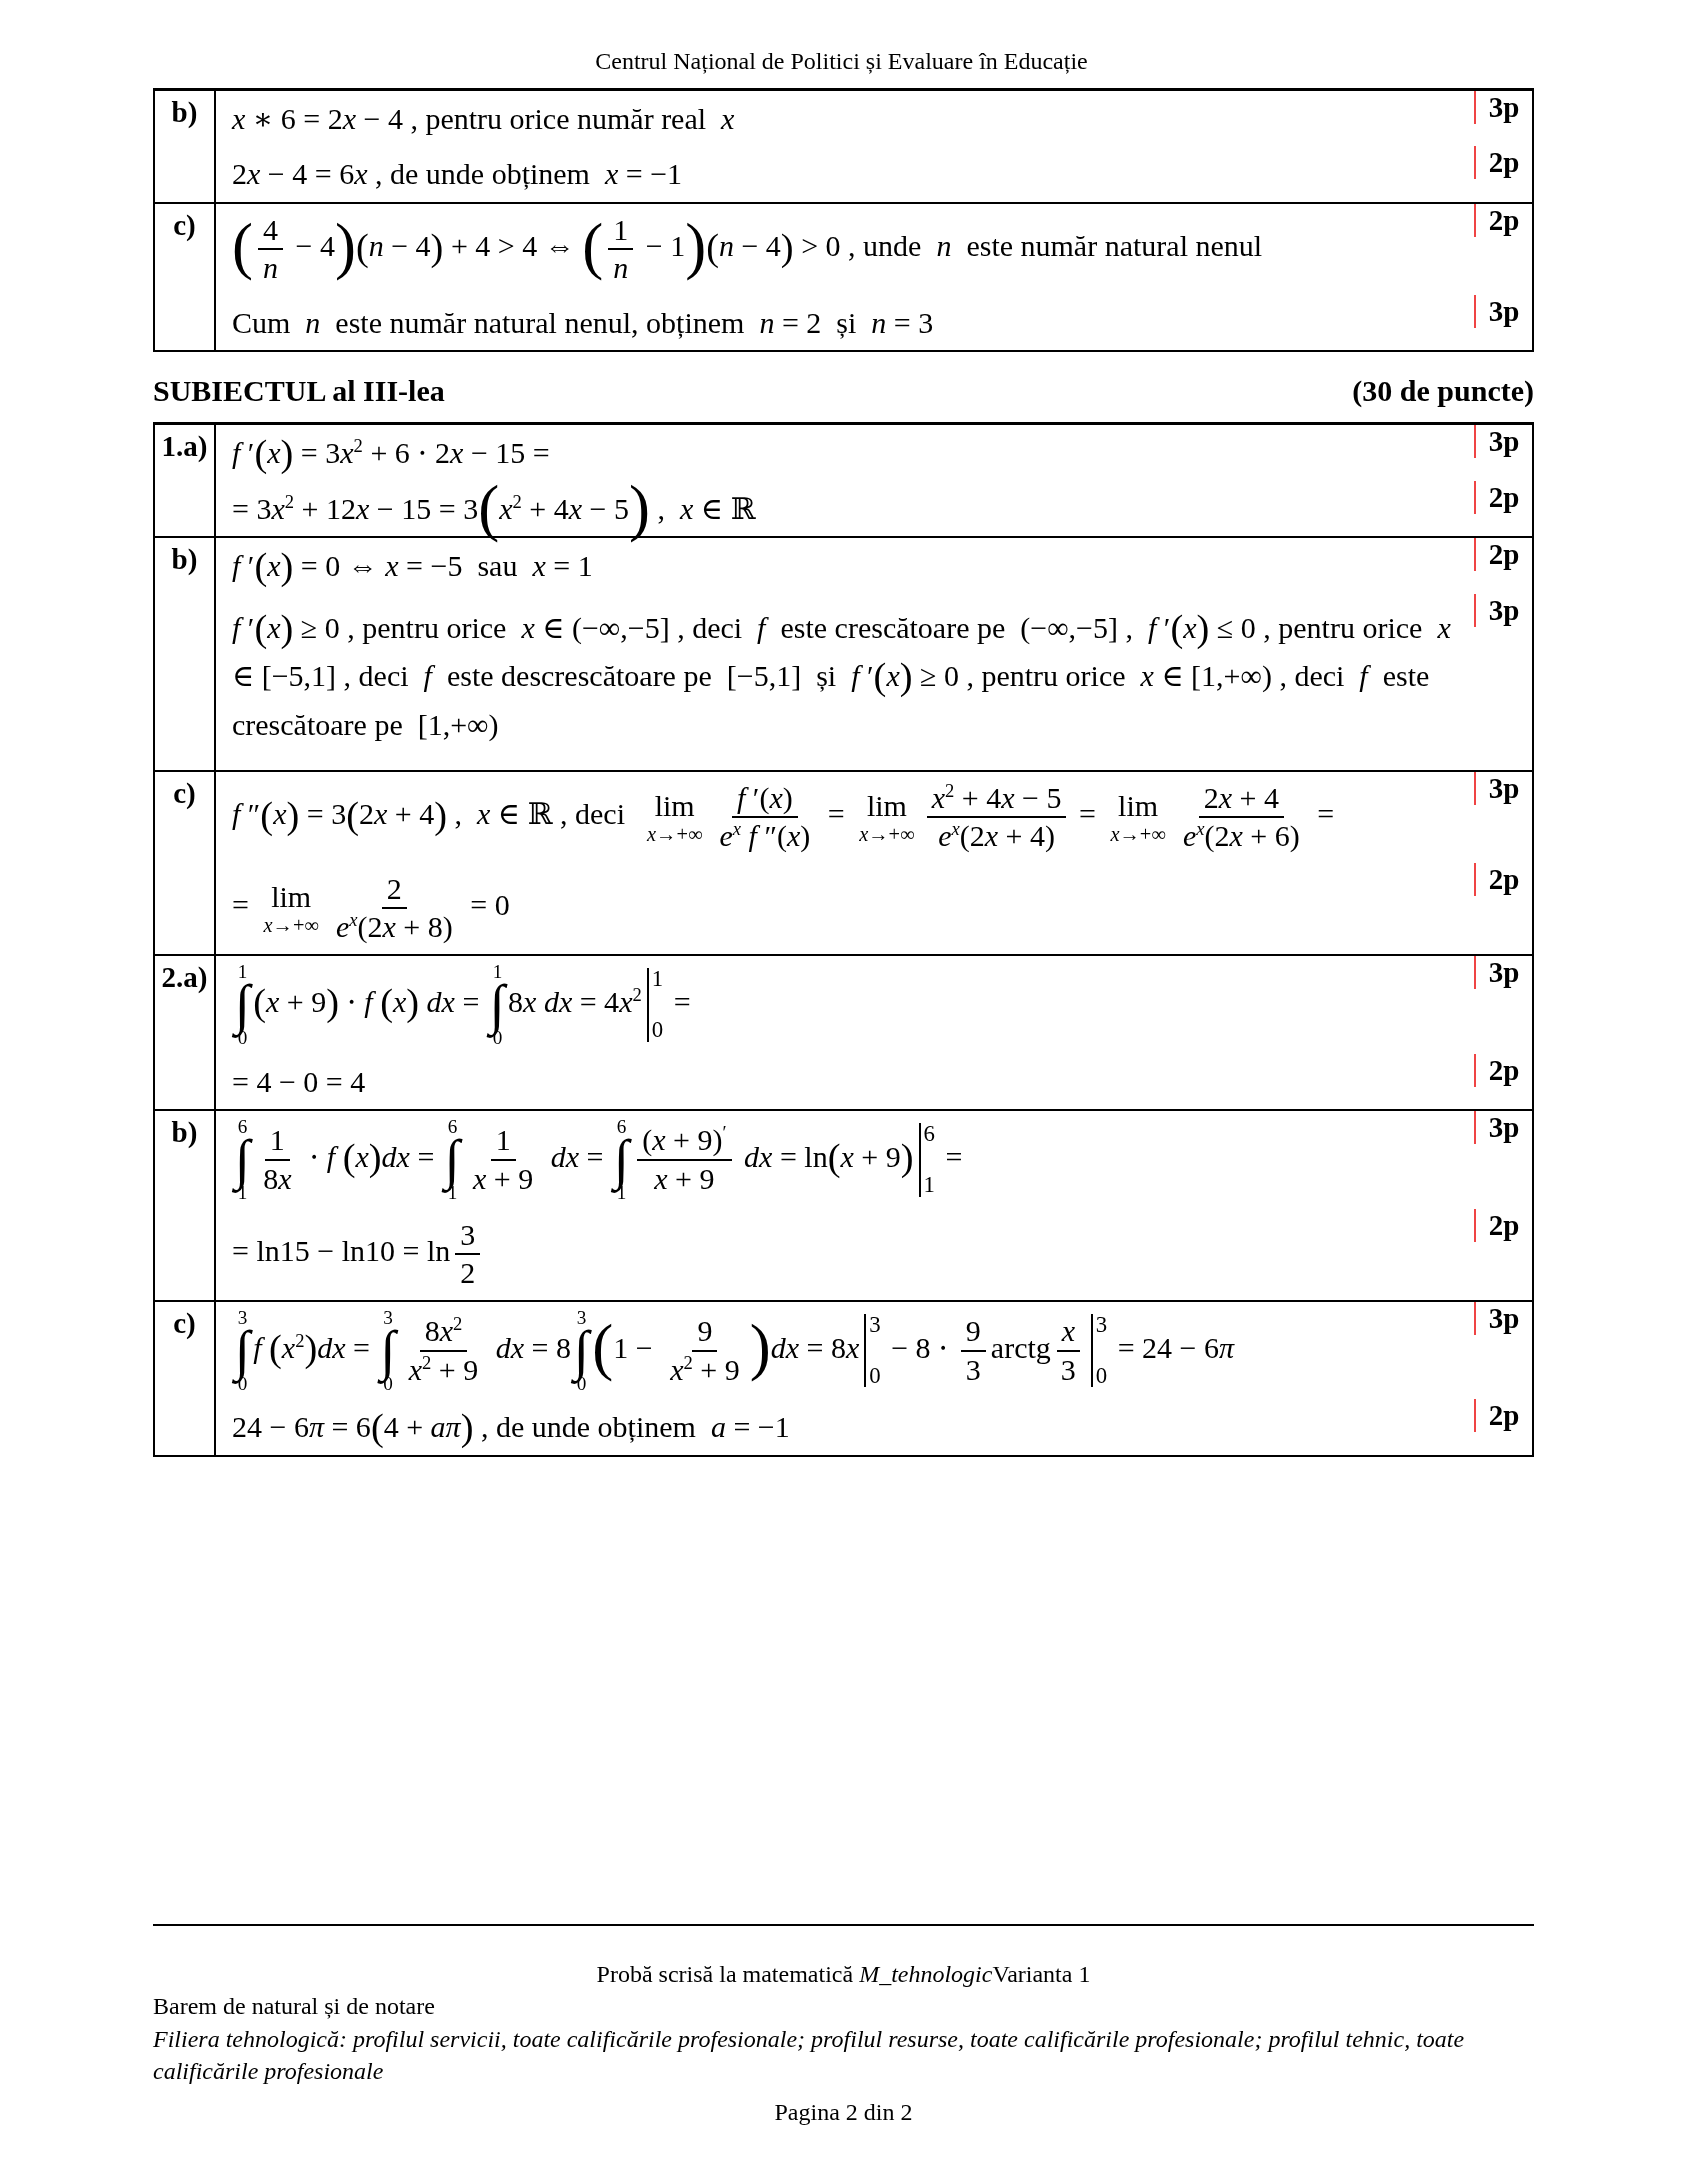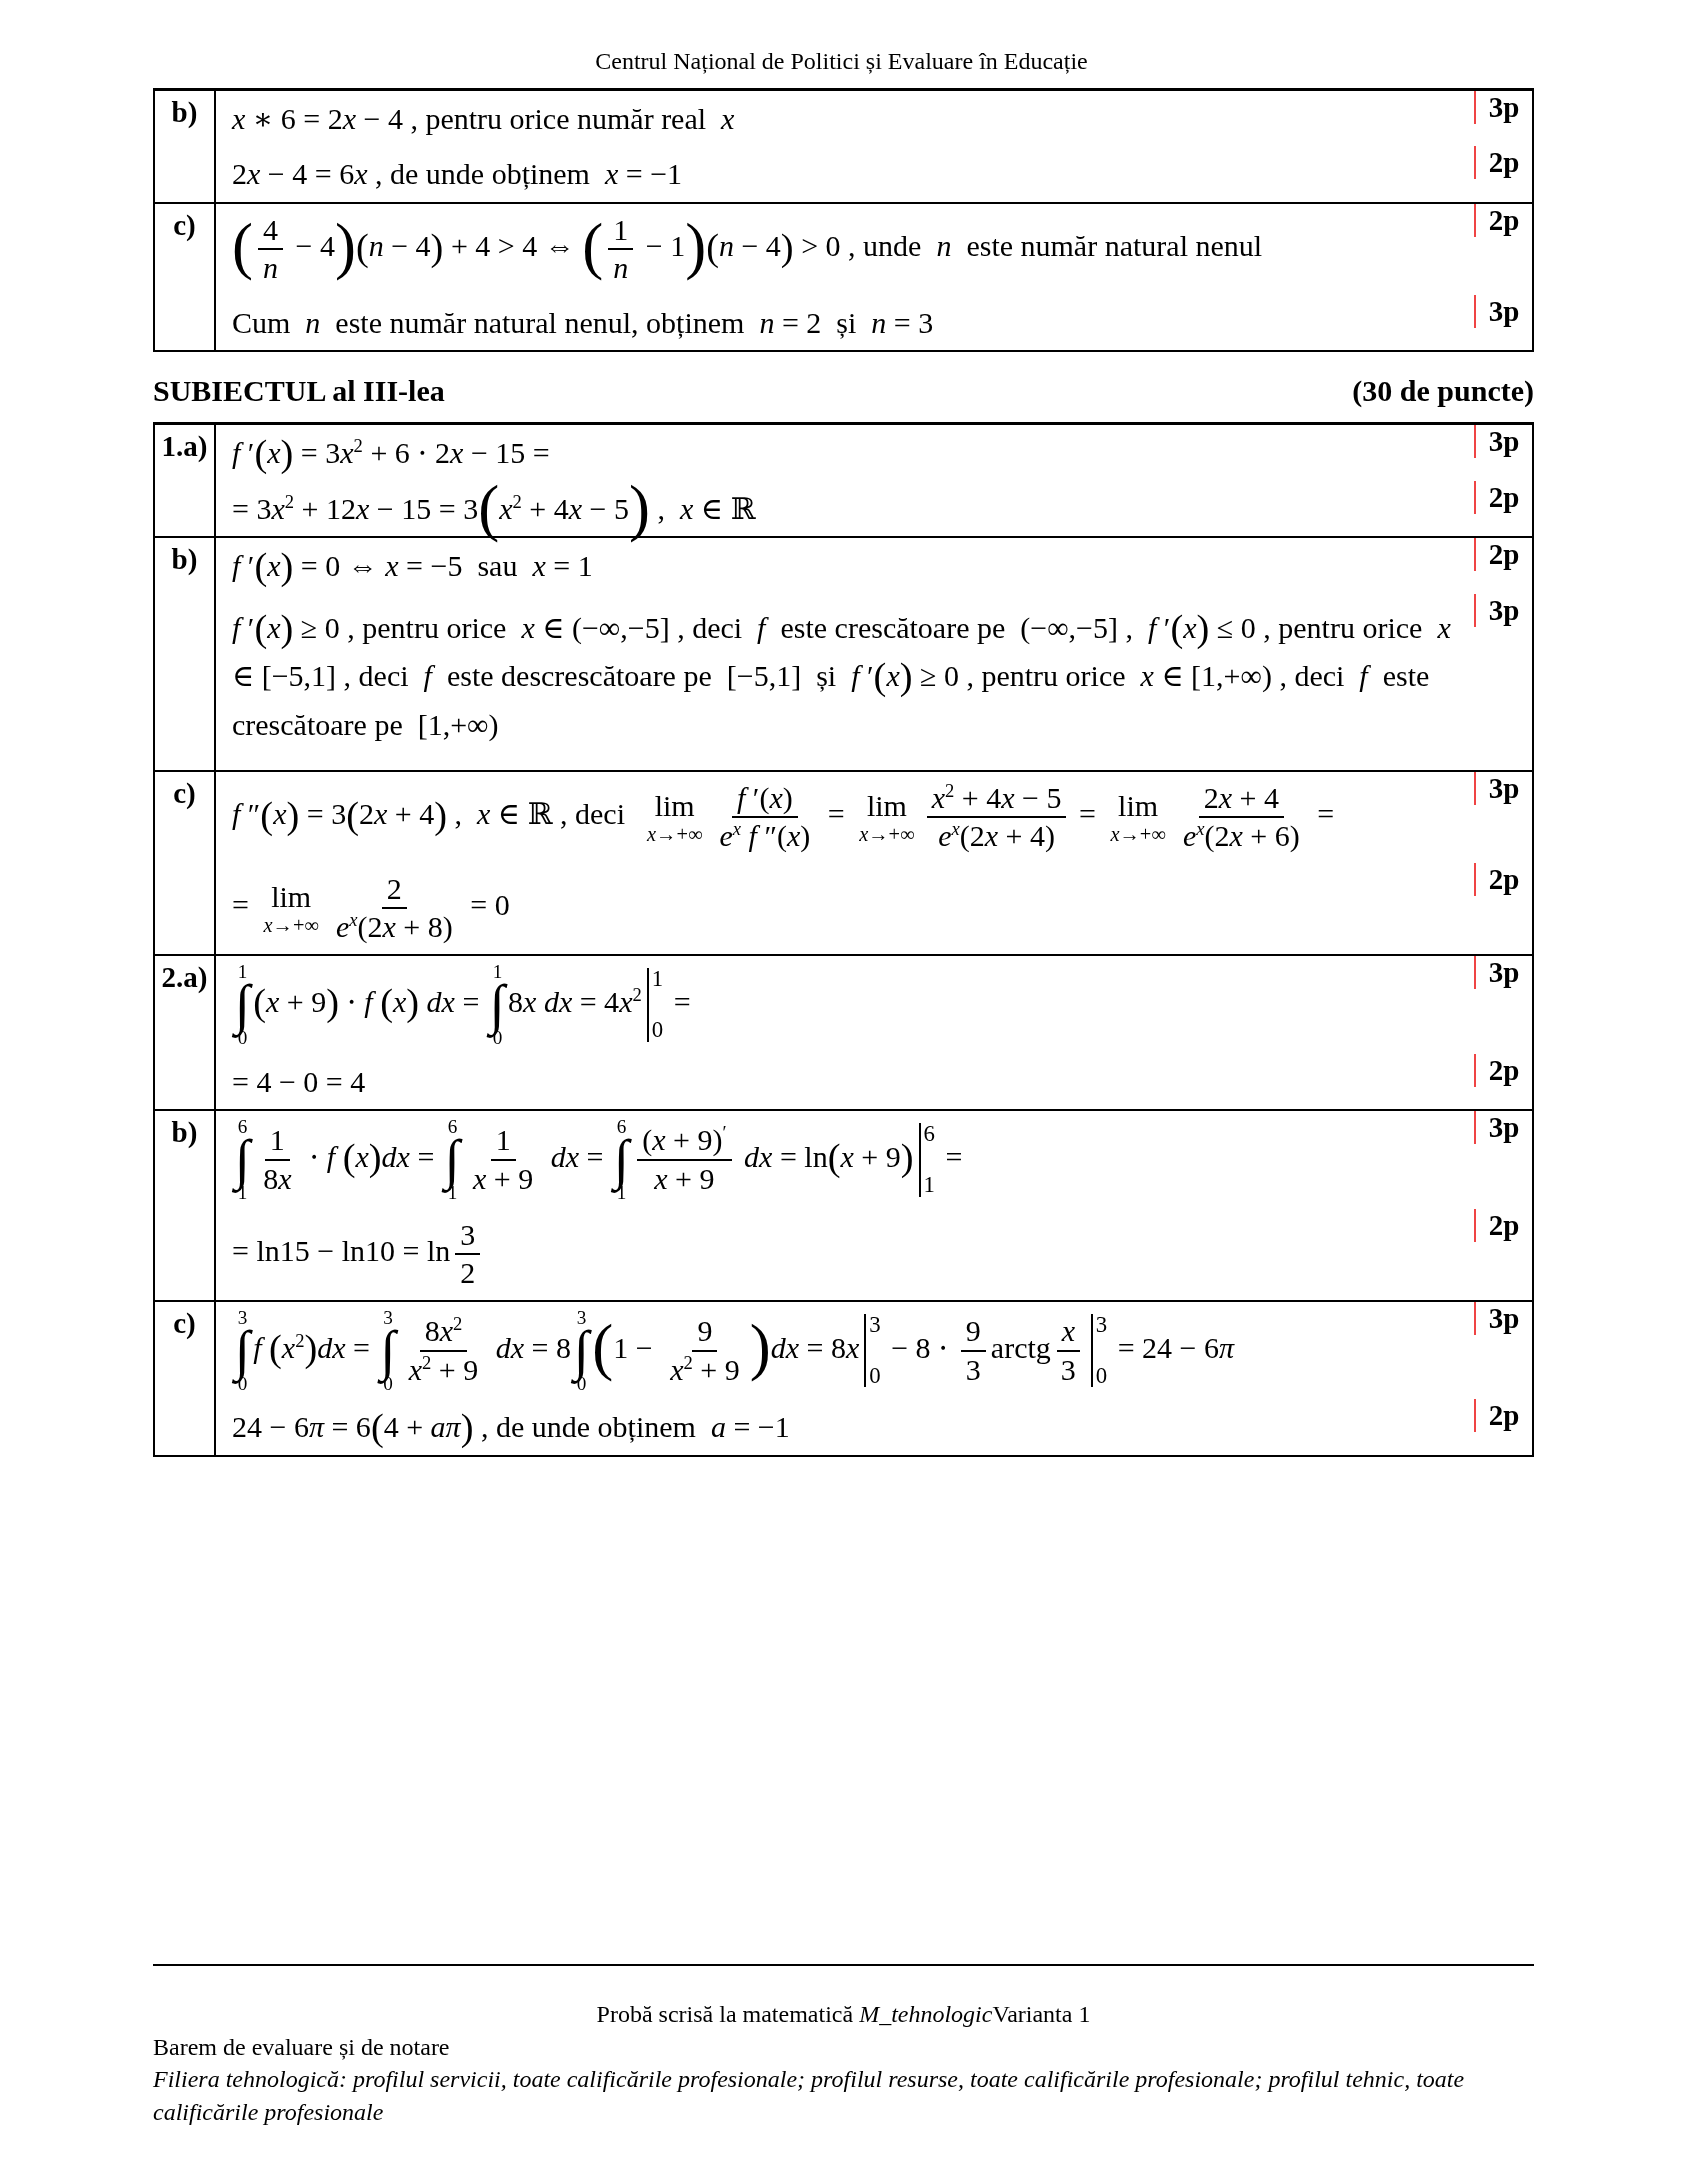--- a/index.html
+++ b/index.html
@@ -300,18 +300,19 @@
     </div>
 
   </div>
 
   <div class="foot">
     <div class="rule"></div>
     <div class="frow1">
       <span><span>Probă scrisă la matematică </span><span class="ital">M_tehnologic</span></span>
       <span>Varianta 1</span>
     </div>
-    <div>Barem de evaluare și de notare</div>
+    <div>Barem de natural și de notare</div>
     <div class="ital">Filiera tehnologică: profilul servicii, toate calificările profesionale; profilul resurse, toate calificările profesionale; profilul tehnic, toate calificările profesionale</div>
+    <div class="fpage">Pagina 2 din 2</div>
   </div>
 
 </div>
 
 
 </body></html>

